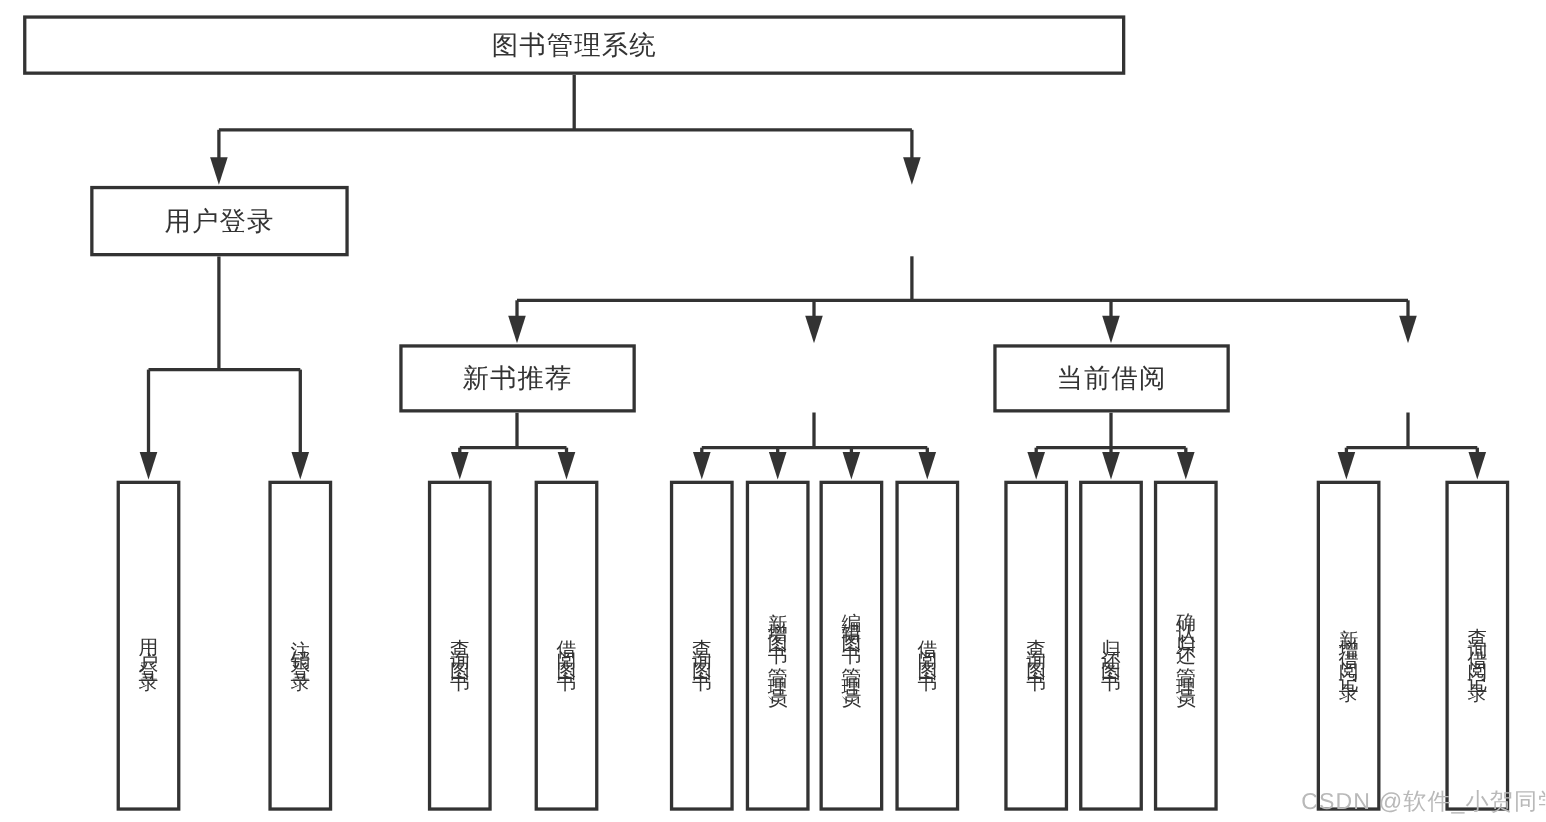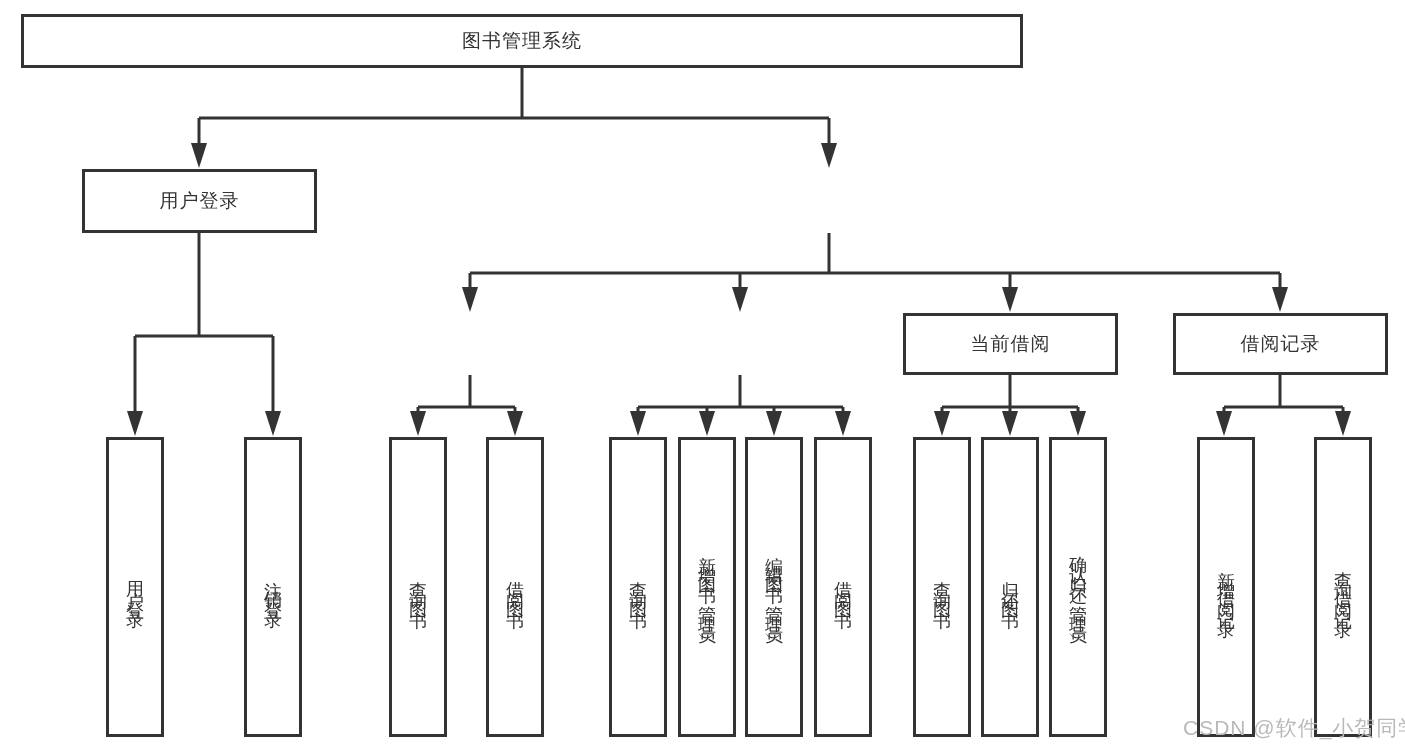--- a/index.html
+++ b/index.html
@@ -7,21 +7,21 @@
     position:relative;width:1405px;height:747px;background:#ffffff;
     font-family:"Liberation Sans", sans-serif;overflow:hidden;
   }
   .connector-layer{position:absolute;left:0;top:0;z-index:1;}
   .node{
     position:absolute;box-sizing:border-box;background:#ffffff;
     border:3px solid #333333;color:#333333;
     display:flex;align-items:center;justify-content:center;
     z-index:2;
   }
-  .hlabel{font-size:19px;letter-spacing:1px;white-space:nowrap;}
+  .hlabel{font-size:24px;letter-spacing:1px;white-space:nowrap;}
   .vlabel{
     writing-mode:vertical-rl;text-orientation:mixed;
     font-size:18px;line-height:1;letter-spacing:10px;white-space:nowrap;
   }
   .watermark{
     position:absolute;z-index:5;white-space:nowrap;
     font-size:21px;letter-spacing:1px;
   }
 </style>
 </head>
@@ -96,25 +96,25 @@
   </svg>
 
   <div class="node" style="left:21px;top:14px;width:1002px;height:54px">
     <span class="hlabel">图书管理系统</span>
   </div>
 
   <div class="node" style="left:82px;top:169px;width:235px;height:64px">
     <span class="hlabel">用户登录</span>
   </div>
 
+  <div class="node" style="left:363px;top:313px;width:215px;height:62px">
+    <span class="hlabel">新书推荐</span>
+  </div>
   <div class="node" style="left:903px;top:313px;width:215px;height:62px">
     <span class="hlabel">当前借阅</span>
-  </div>
-  <div class="node" style="left:1173px;top:313px;width:215px;height:62px">
-    <span class="hlabel">借阅记录</span>
   </div>
 
   <div class="node" style="left:106px;top:437px;width:58px;height:300px">
     <span class="vlabel">用户登录</span>
   </div>
   <div class="node" style="left:244px;top:437px;width:58px;height:300px">
     <span class="vlabel">注销登录</span>
   </div>
 
   <div class="node" style="left:389px;top:437px;width:58px;height:300px">

